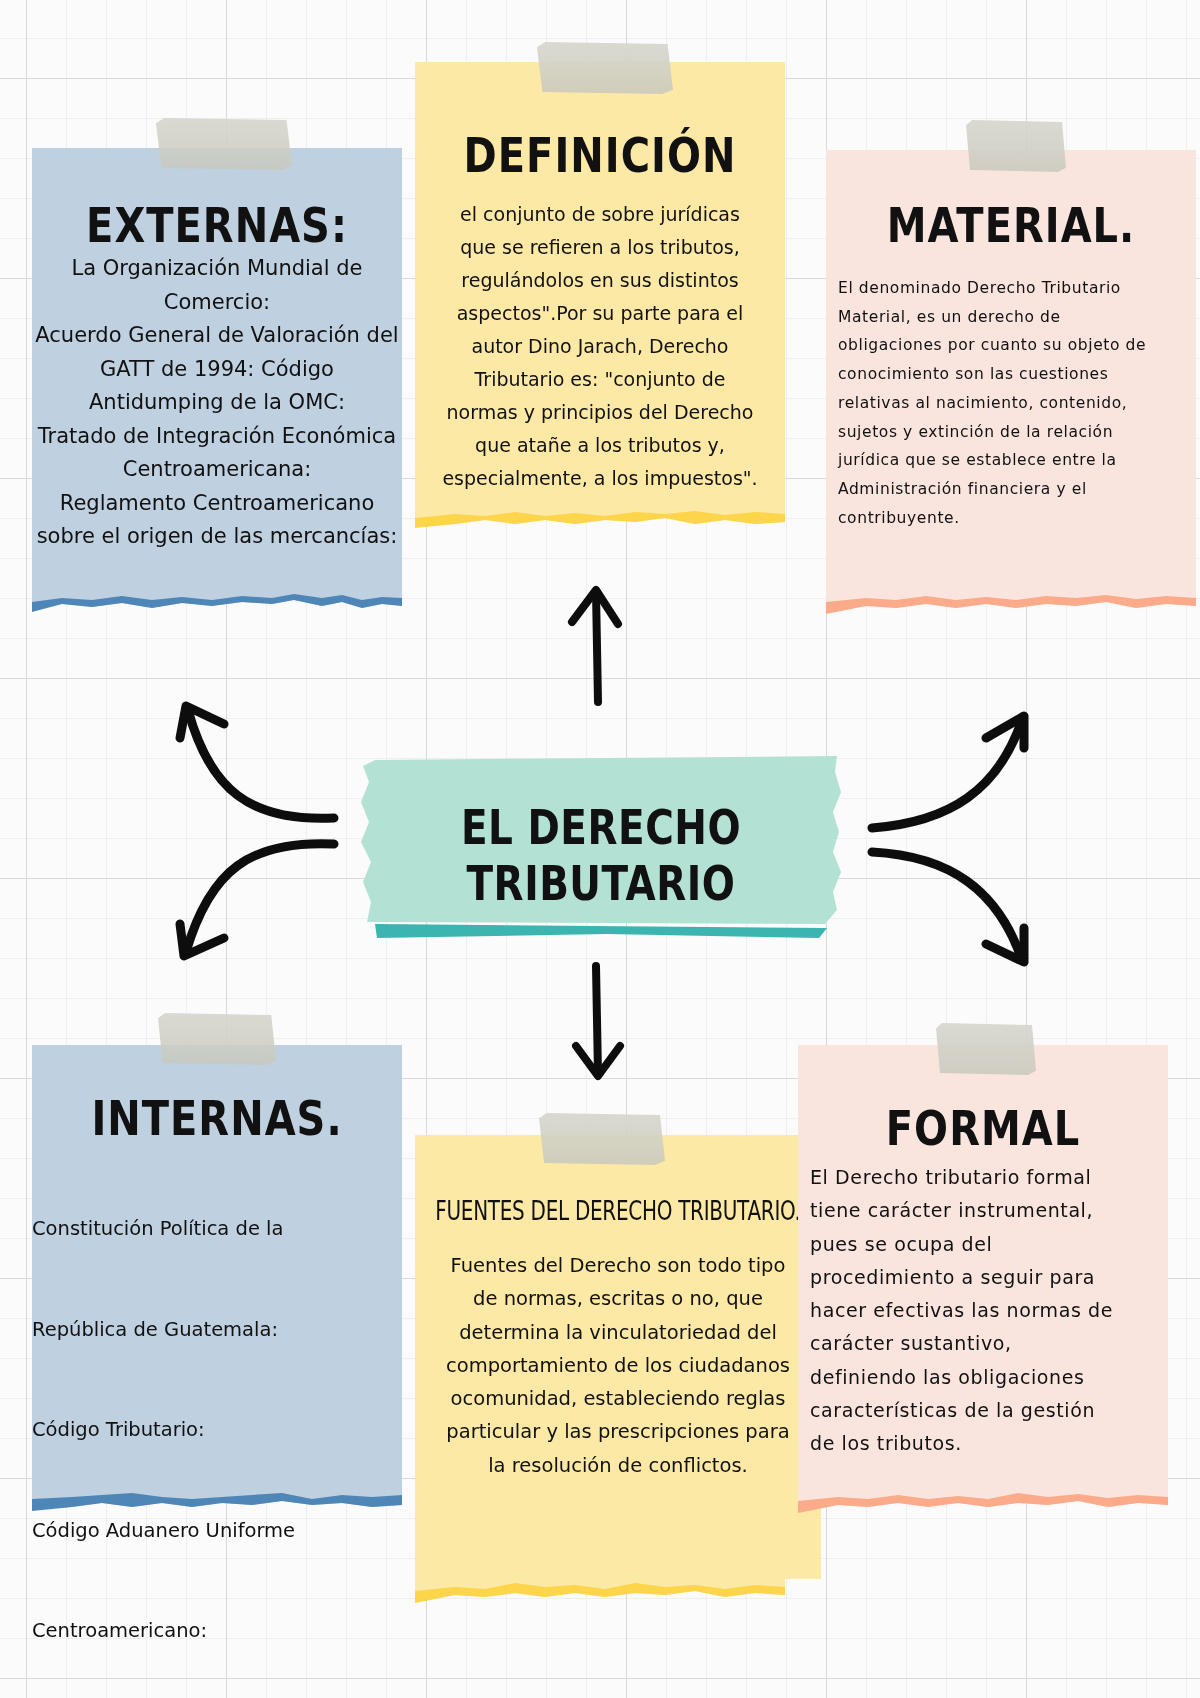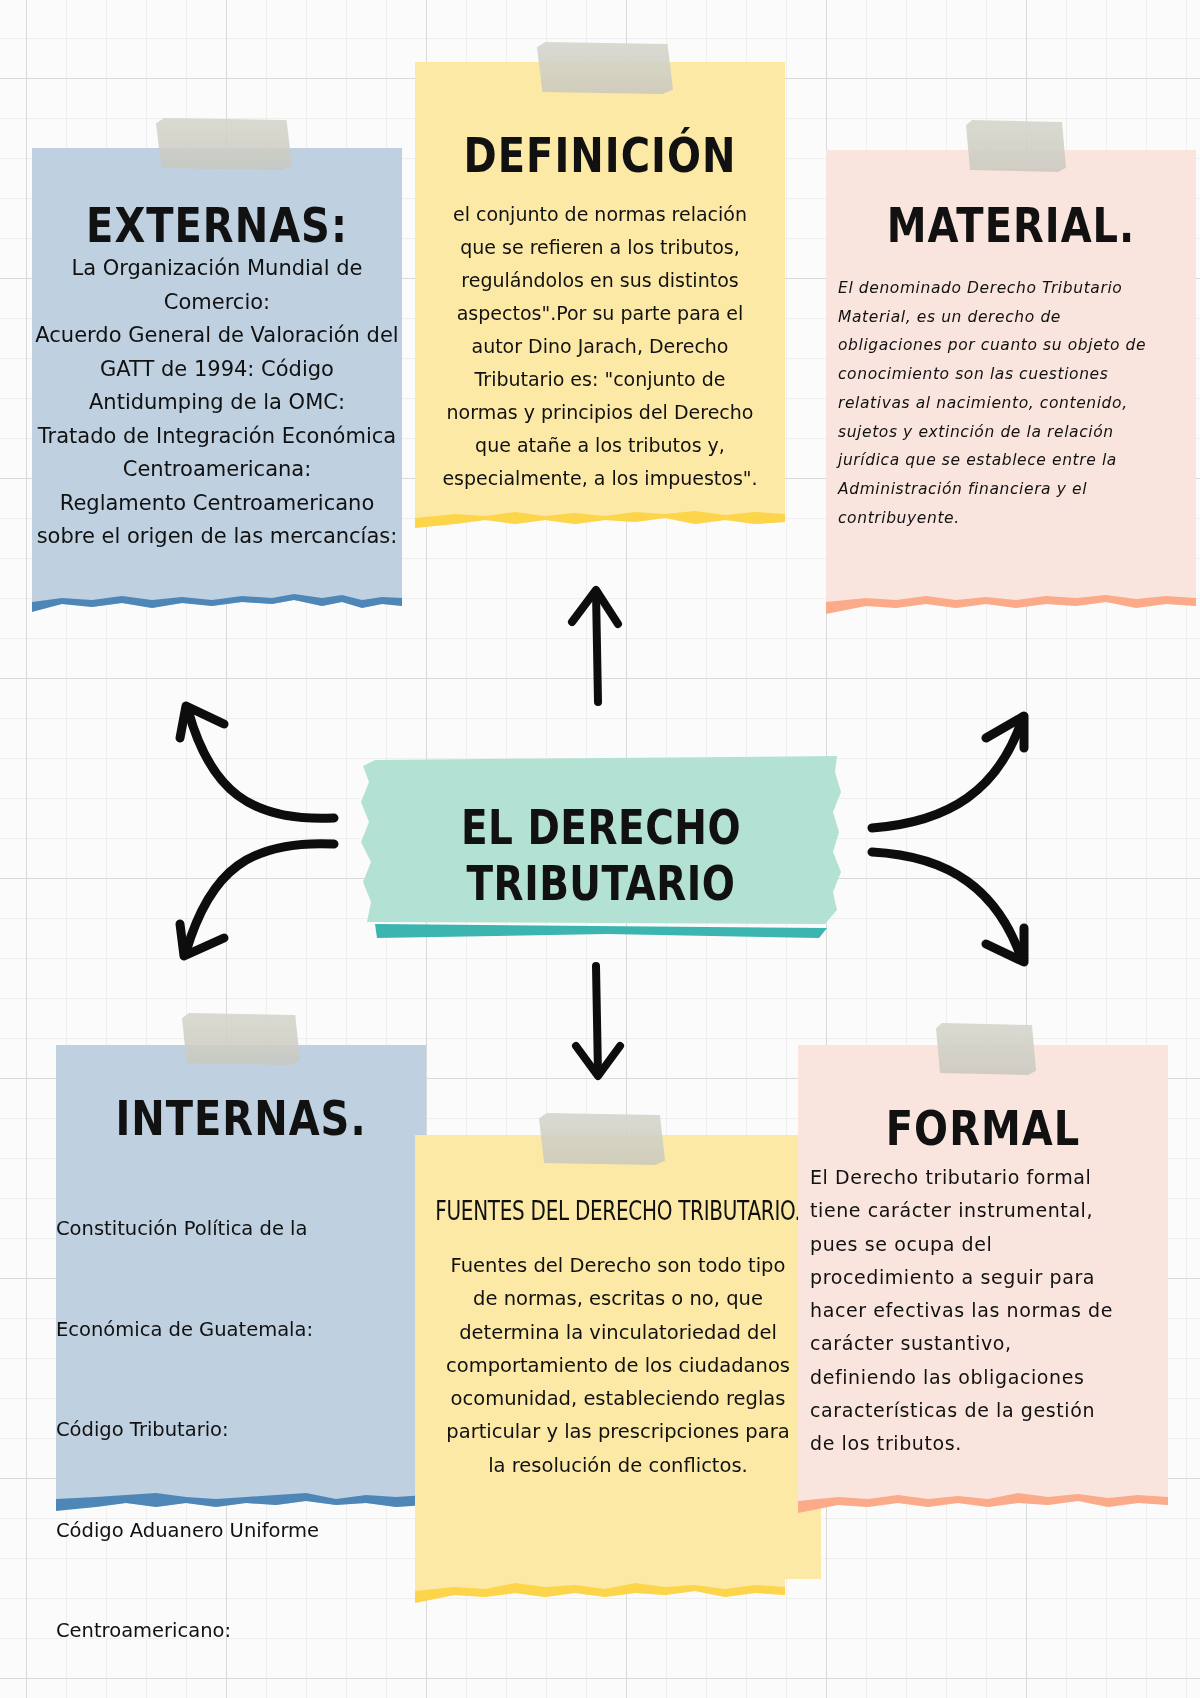--- a/index.html
+++ b/index.html
@@ -68,72 +68,72 @@
 
 <div class="note" style="left:415px; top:62px; width:370px; height:470px;">
   <div class="paper" style="background:#fde9a6; bottom:26px;"></div>
   <svg class="torn" style="bottom:0;" width="370" height="26" viewBox="0 0 370 26" preserveAspectRatio="none">
     <path d="M0 0 H370 V16 L340 18 L310 14 L280 18 L250 12 L220 16 L190 14 L160 18 L130 14 L100 18 L70 14 L40 18 L0 20 Z" fill="#fde9a6"></path>
     <path d="M0 12 L40 8 L70 10 L100 6 L130 10 L160 7 L190 10 L220 6 L250 8 L280 5 L310 9 L340 6 L370 8 V16 L340 18 L310 14 L280 18 L250 12 L220 16 L190 14 L160 18 L130 14 L100 18 L70 14 L40 18 L0 22 Z" fill="#fcd54a"></path>
   </svg>
   <div class="tape" style="left:122px; top:-20px;"></div>
   <div class="title" style="top:70px; font-size:40px;">DEFINICIÓN</div>
   <div class="body center-text" style="left:0; right:0; top:136px; font-size:19px; line-height:33px;">
-    <span class="line">el conjunto de normas relación</span>
+    <span class="line">el conjunto de sobre jurídicas</span>
     <span class="line">que se refieren a los tributos,</span>
     <span class="line">regulándolos en sus distintos</span>
     <span class="line">aspectos".Por su parte para el</span>
     <span class="line">autor Dino Jarach, Derecho</span>
     <span class="line">Tributario es: "conjunto de</span>
     <span class="line">normas y principios del Derecho</span>
     <span class="line">que atañe a los tributos y,</span>
     <span class="line">especialmente, a los impuestos".</span>
   </div>
 </div>
 
 <div class="note" style="left:798px; top:150px; width:370px; height:466px;margin-left:28px;">
   <div class="paper" style="background:#fae5de; bottom:26px;"></div>
   <svg class="torn" style="bottom:0;" width="370" height="26" viewBox="0 0 370 26" preserveAspectRatio="none">
     <path d="M0 0 H370 V16 L340 14 L310 18 L280 12 L250 16 L220 14 L190 18 L160 14 L130 18 L100 14 L70 18 L40 16 L0 20 Z" fill="#fae5de"></path>
     <path d="M0 12 L40 8 L70 10 L100 6 L130 10 L160 7 L190 10 L220 6 L250 8 L280 5 L310 9 L340 6 L370 8 V16 L340 14 L310 18 L280 12 L250 16 L220 14 L190 18 L160 14 L130 18 L100 14 L70 18 L40 16 L0 24 Z" fill="#fbab8a"></path>
   </svg>
   <div class="tape" style="left:140px; top:-30px; width:100px;"></div>
   <div class="title" style="top:52px; font-size:40px;">MATERIAL.</div>
-  <div class="body justify" style="left:12px; right:12px; top:124px; font-size:15.5px; line-height:28.7px; letter-spacing:.6px;font-style:italic;">
+  <div class="body justify" style="left:12px; right:12px; top:124px; font-size:15.5px; line-height:28.7px; letter-spacing:.6px;">
     <span class="line">El denominado Derecho Tributario</span>
     <span class="line">Material, es un derecho de</span>
     <span class="line">obligaciones por cuanto su objeto de</span>
     <span class="line">conocimiento son las cuestiones</span>
     <span class="line">relativas al nacimiento, contenido,</span>
     <span class="line">sujetos y extinción de la relación</span>
     <span class="line">jurídica que se establece entre la</span>
     <span class="line">Administración financiera y el</span>
     <span class="line">contribuyente.</span>
   </div>
 </div>
 
 <div class="note" style="left:357px; top:752px; width:488px; height:192px;">
   <svg style="position:absolute; left:0; top:0;" width="488" height="192" viewBox="0 0 488 192">
     <path d="M18 8 L480 4 L478 20 L484 40 L476 60 L482 80 L476 100 L484 120 L476 140 L480 158 L468 172 L10 170 L14 150 L6 130 L14 110 L4 90 L12 70 L4 50 L12 30 L6 14 Z" fill="#b3e2d4"></path>
     <path d="M18 172 L470 176 L462 186 L250 182 L20 186 Z" fill="#3cb4b0"></path>
   </svg>
   <div style="position:absolute; left:0; right:0; top:58px; text-align:center; font-family:'DejaVu Sans', sans-serif; font-weight:bold; font-size:39px; transform:scaleY(1.25); letter-spacing:.5px;">EL DERECHO TRIBUTARIO</div>
 </div>
 
-<div class="note" style="left:32px; top:1045px; width:370px; height:470px;margin-left:24px;">
+<div class="note" style="left:32px; top:1045px; width:370px; height:470px;">
   <div class="paper" style="background:#bfd0e0; bottom:26px;"></div>
   <svg class="torn" style="bottom:0;" width="370" height="26" viewBox="0 0 370 26" preserveAspectRatio="none">
     <path d="M0 0 H370 V16 L340 18 L310 14 L280 16 L250 12 L220 16 L190 14 L160 18 L130 14 L100 18 L70 14 L40 18 L0 20 Z" fill="#bfd0e0"></path>
     <path d="M0 10 L40 8 L70 6 L100 4 L130 8 L160 10 L190 8 L220 6 L250 4 L280 10 L310 6 L340 8 L370 6 V16 L340 18 L310 14 L280 16 L250 12 L220 16 L190 14 L160 18 L130 14 L100 18 L70 14 L40 18 L0 22 Z" fill="#4f86b8"></path>
   </svg>
   <div class="tape" style="left:126px; top:-32px; width:118px;"></div>
   <div class="title" style="top:50px; font-size:40px;">INTERNAS.</div>
   <div class="body justify" style="left:0; right:0; top:100px; font-size:19.5px; line-height:33.5px; white-space:pre;">
     <span class="line">Constitución Política de la</span>
-    <span class="line">Económica de Guatemala:</span>
+    <span class="line">República de Guatemala:</span>
     <span class="line"> Código Tributario:</span>
     <span class="line">   Código Aduanero Uniforme</span>
     <span class="line">Centroamericano:</span>
     
     
     
     
     
   </div>
 </div>

